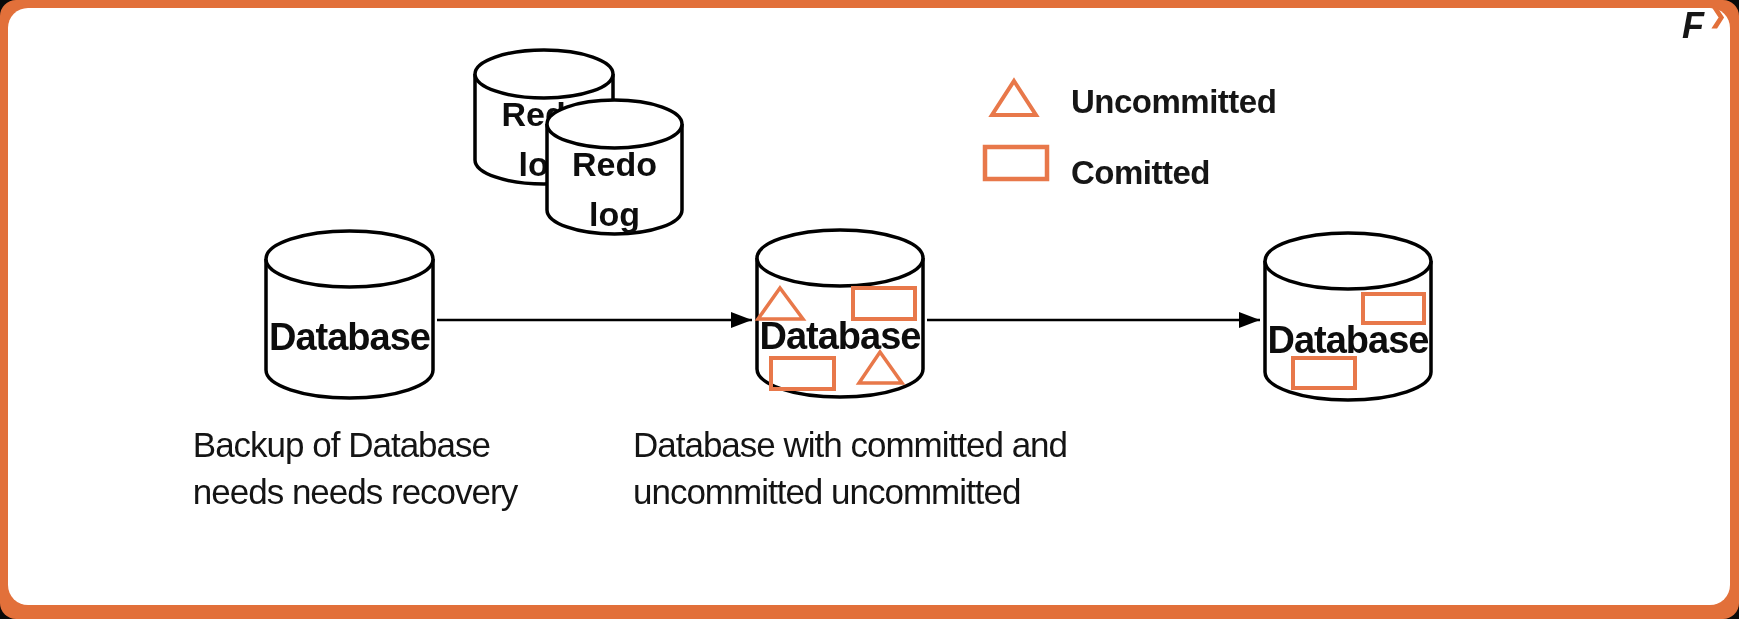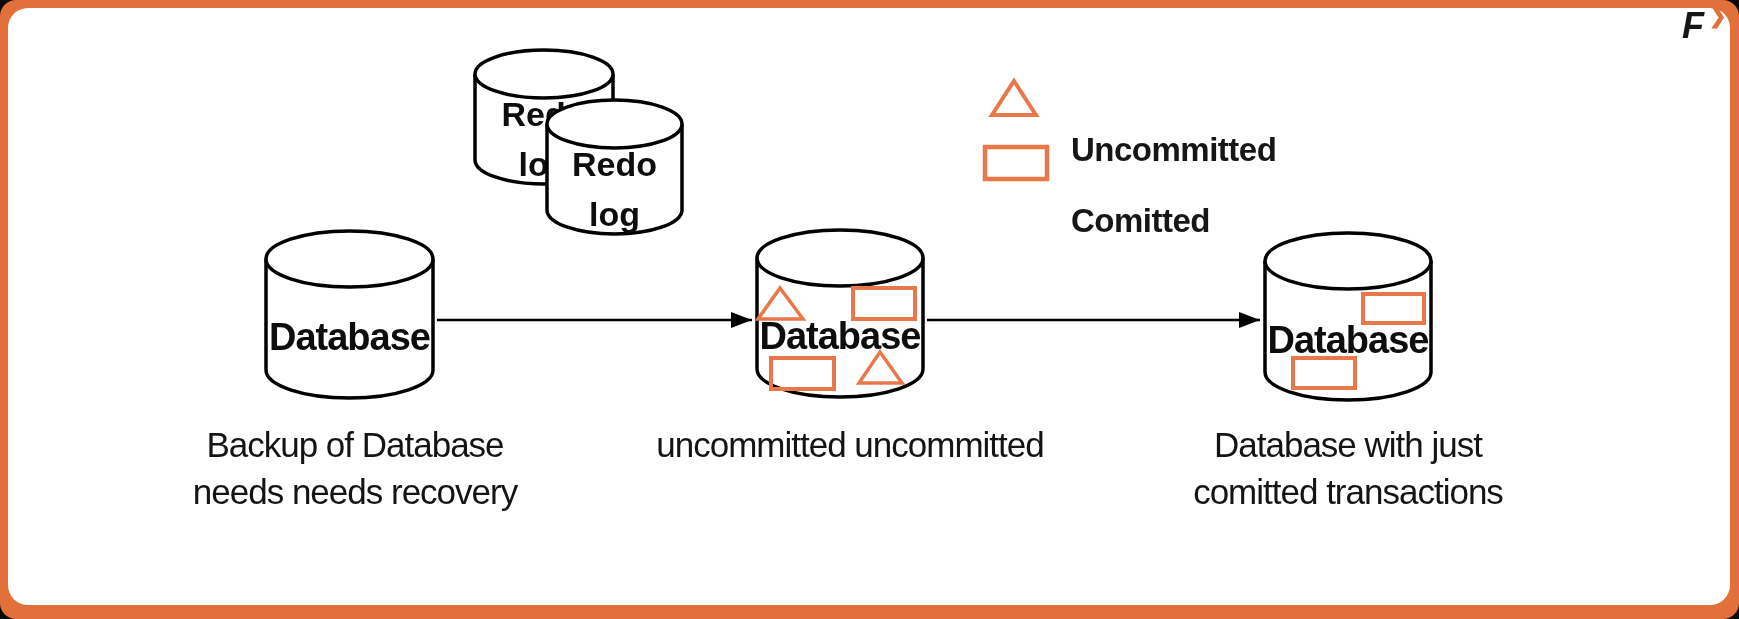--- a/index.html
+++ b/index.html
@@ -1,25 +1,25 @@
 <!DOCTYPE html>
 <html><head>
 <meta charset="utf-8">
 <style>
   html,body{margin:0;padding:0;background:#0a0a0a;}
   .stage{position:relative;width:1739px;height:619px;font-family:"Liberation Sans",sans-serif;}
   .frame{position:absolute;inset:0;background:#E2703A;border-radius:16px;}
   .card{position:absolute;left:8px;top:8px;width:1722px;height:597px;background:#ffffff;border-radius:20px;}
   .abs{position:absolute;}
   svg{display:block;overflow:visible;}
-  .caption{position:absolute;top:421px;transform:translateX(-50%);text-align:center;
+  .caption{position:absolute;top:421px;transform:translateX(-50%);text-align:left;
            font-size:35px;line-height:47px;color:#141414;letter-spacing:-1px;white-space:nowrap;}
   .caption span{display:block;}
   .legend-label{position:absolute;left:1071px;font-size:33px;font-weight:bold;color:#161616;
-                letter-spacing:-0.5px;white-space:nowrap;margin-top:48px;}
+                letter-spacing:-0.5px;white-space:nowrap;}
   .cyl-label{font-family:"Liberation Sans",sans-serif;font-weight:bold;fill:#0d0d0d;}
   .logo{position:absolute;left:1682px;top:8px;width:46px;height:40px;}
   .logo-f{position:absolute;left:0;top:0;font-size:36px;font-weight:900;font-style:italic;
           color:#161616;letter-spacing:-2px;line-height:36px;}
   .logo-chevron{position:absolute;left:27px;top:-3px;font-size:21px;font-weight:900;color:#E2703A;line-height:21px;}
 </style>
 </head>
 <body>
 
 <div class="stage">
@@ -82,24 +82,21 @@
   <svg class="abs" style="left:982px;top:143px" width="68" height="40" viewBox="0 0 68 40">
     <rect x="3" y="4" width="62" height="32" fill="none" stroke="#E8784A" stroke-width="4.5"></rect>
   </svg>
   <div class="legend-label" style="top:154px">Comitted</div>
 
   <div class="caption" style="left:355px">
     <span>Backup of Database</span>
     <span>needs needs recovery</span>
   </div>
   <div class="caption" style="left:850px">
+    <span>Database with committed and</span>
     <span>uncommitted uncommitted</span>
-  </div>
-  <div class="caption" style="left:1348px">
-    <span>Database with just</span>
-    <span>comitted transactions</span>
   </div>
 
   <div class="logo">
     <span class="logo-f">F</span>
     <span class="logo-chevron">❯</span>
   </div>
 </div>
 
 </body></html>

